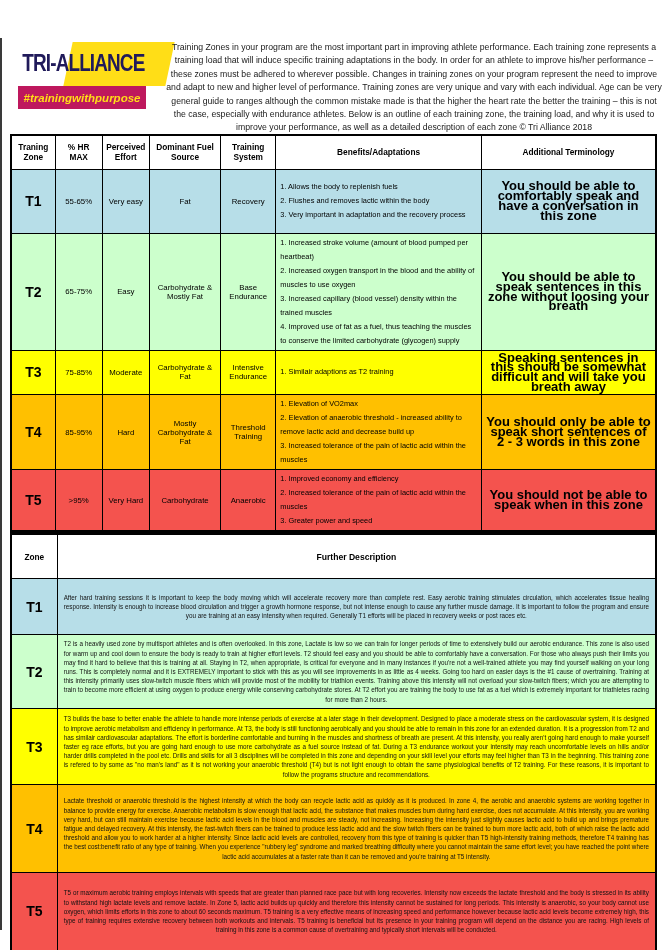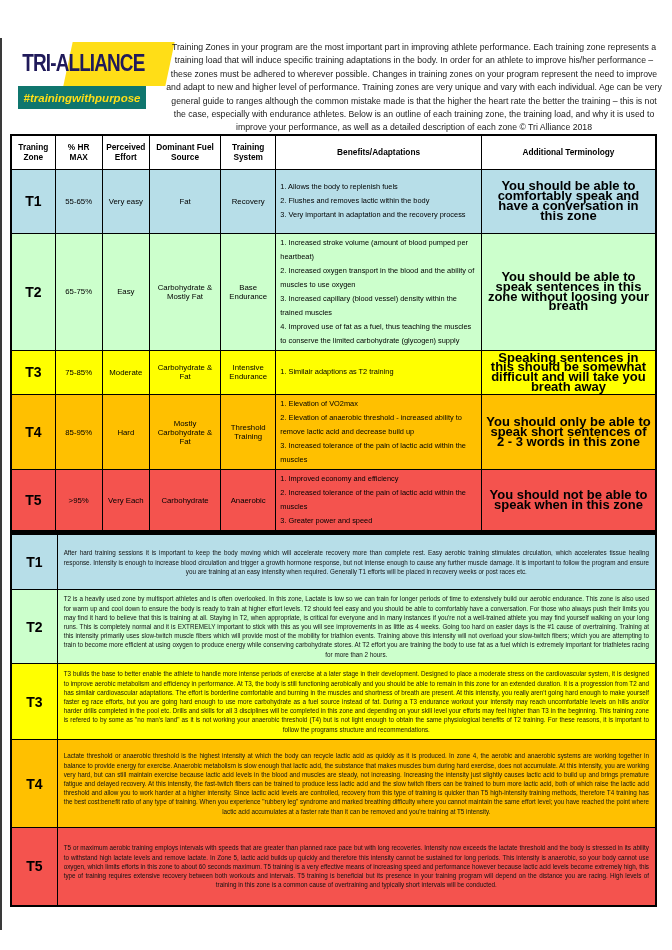--- a/index.html
+++ b/index.html
@@ -49,21 +49,21 @@
   th.fdh{font-size:8.6px;}
 </style>
 </head>
 <body>
 
 <div class="page-edge"></div>
 
 <div class="logo">
   <div class="logo-yellow" style="background-color: rgb(255, 222, 23);"></div>
   <div class="logo-brand" style="color: rgb(32, 26, 90);">TRI-ALLIANCE</div>
-  <div class="logo-bar" style="background-color: #0f766e;">
+  <div class="logo-bar" style="background-color: #be185d;">
     <span style="color: rgb(255, 222, 23);">#trainingwithpurpose</span>
   </div>
 </div>
 <div class="intro">Training Zones in your program are the most important part in improving athlete performance.  Each training zone represents a training load that will induce specific training adaptations in the body. In order for an athlete to improve his/her performance – these zones must be adhered to wherever possible. Changes in training zones on your program represent the need to improve and adapt to new and higher level of performance.  Training zones are very unique and vary with each individual. Age can be very general guide to ranges although the common mistake made is that the higher the heart rate the better the training – this is not the case, especially with endurance athletes. Below is an outline of each training zone, the training load, and why it is used to improve your performance, as well as a detailed description of each zone © Tri Alliance 2018</div>
 
 <div class="tables">
 
   <table class="t1tab">
     <colgroup>
       <col style="width:44px">
@@ -123,37 +123,41 @@
       <td class="c">Mostly Carbohydrate &amp; Fat</td>
       <td class="c">Threshold Training</td>
       <td class="benefits">1. Elevation of VO2max
 2. Elevation of anaerobic threshold - increased ability to remove lactic acid and decrease build up
 3. Increased tolerance of the pain of lactic acid within the muscles</td>
       <td class="term">You should only be able to speak short sentences of 2 - 3 words in this zone</td>
     </tr>
     <tr style="height: 50px; background-color: rgb(244, 83, 78);">
       <td class="c zone">T5</td>
       <td class="c">&gt;95%</td>
-      <td class="c">Very Each</td>
+      <td class="c">Very Hard</td>
       <td class="c">Carbohydrate</td>
       <td class="c">Anaerobic</td>
       <td class="benefits">1. Improved economy and efficiency
 2. Increased tolerance of the pain of lactic acid within the muscles
 3. Greater power and speed</td>
       <td class="term">You should not be able to speak when in this zone</td>
     </tr>
   </tbody>
     </table>
 
   <table class="t2tab">
     <colgroup>
       <col style="width:46px">
         <col style="width:597px">
     </colgroup>
     <tbody>
+        <tr style="height:45px">
+      <th>Zone</th>
+      <th class="fdh">Further Description</th>
+    </tr>
     <tr style="height: 56px; background-color: rgb(183, 222, 232);">
       <td class="c zone">T1</td>
       <td class="desc">After hard training sessions it is important to keep the body moving which will accelerate recovery more than complete rest. Easy aerobic training stimulates circulation, which accelerates tissue healing response. Intensity is enough to increase blood circulation and trigger a growth hormone response, but not intense enough to cause any further muscle damage. It is important to follow the program and ensure you are training at an easy intensity when required. Generally T1 efforts will be placed in recovery weeks or post races etc.</td>
     </tr>
     <tr style="height: 74px; background-color: rgb(204, 255, 204);">
       <td class="c zone">T2</td>
       <td class="desc">T2 is a heavily used zone by multisport athletes and is often overlooked. In this zone, Lactate is low so we can train for longer periods of time to extensively build our aerobic endurance. This zone is also used for warm up and cool down to ensure the body is ready to train at higher effort levels. T2 should feel easy and you should be able to comfortably have a conversation. For those who always push their limits you may find it hard to believe that this is training at all. Staying in T2, when appropriate, is critical for everyone and in many instances if you're not a well-trained athlete you may find yourself walking on your long runs. This is completely normal and it is EXTREMELY important to stick with this as you will see improvements in as little as 4 weeks. Going too hard on easier days is the #1 cause of overtraining. Training at this intensity primarily uses slow-twitch muscle fibers which will provide most of the mobility for triathlon events. Training above this intensity will not overload your slow-twitch fibers; which you are attempting to train to become more efficient at using oxygen to produce energy while conserving carbohydrate stores. At T2 effort you are training the body to use fat as a fuel which is extremely important for triathletes racing for more than 2 hours.</td>
     </tr>
     <tr style="height: 76px; background-color: rgb(255, 255, 0);">
       <td class="c zone">T3</td>

